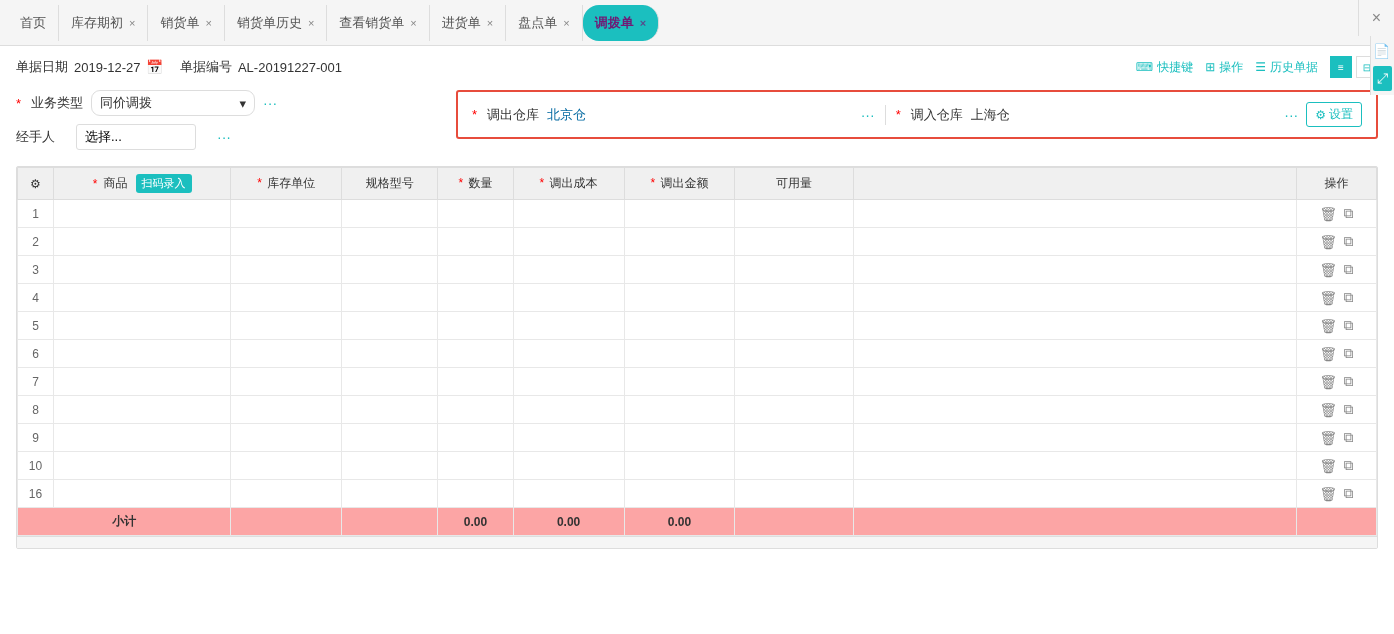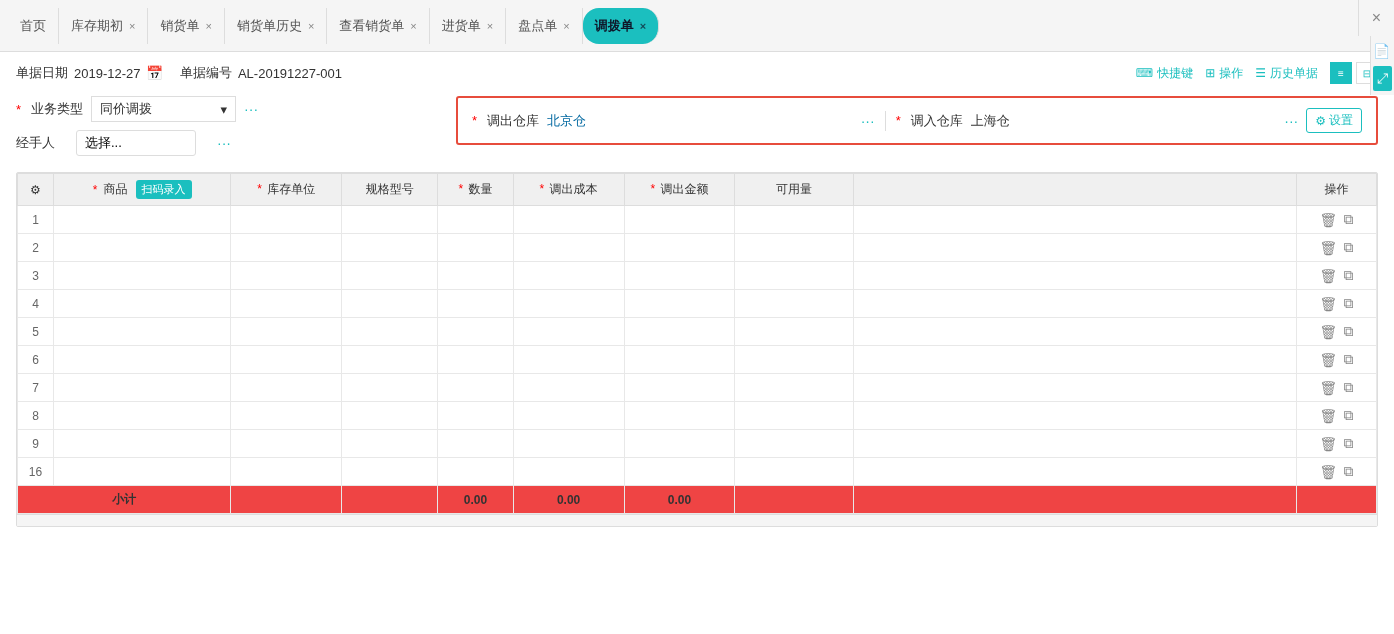--- a/index.html
+++ b/index.html
@@ -1,29 +1,29 @@
 <!DOCTYPE html>
 <html><head>
   <meta charset="utf-8">
   <style>
     * { box-sizing: border-box; margin: 0; padding: 0; }
     body { font-family: 'Microsoft YaHei', Arial, sans-serif; font-size: 13px; background: #fff; color: #333; overflow: hidden; }
 
     
     .tab-bar {
       display: flex; align-items: center; background: #f5f5f5; border-bottom: 1px solid #ddd;
-      height: 52px; padding: 0 8px; position: relative;
+      height: 46px; padding: 0 8px; position: relative;
     }
     .tab {
       display: flex; align-items: center; padding: 0 12px; height: 36px;
       border-right: 1px solid #ddd; cursor: pointer; white-space: nowrap; font-size: 13px;
       color: #555;
     }
     .tab.active {
-      background: #1bbfbf; color: #0f172a; font-weight: bold; border-radius: 16px;
+      background: #1bbfbf; color: #701a75; font-weight: bold; border-radius: 16px;
     }
     .tab .tab-close {
       margin-left: 6px; font-size: 11px; cursor: pointer; opacity: 0.7;
     }
     .tab-close-main {
       position: absolute; right: 0; top: 0; height: 36px; width: 36px;
       display: flex; align-items: center; justify-content: center;
       cursor: pointer; font-size: 16px; color: #888; border-left: 1px solid #ddd;
     }
 
@@ -46,22 +46,22 @@
     .layout-btn.active { background: #1bbfbf; color: #fff; border-color: #1bbfbf; }
 
     
     .form-row {
       display: flex; align-items: flex-start; margin-bottom: 10px;
     }
     .form-left { display: flex; align-items: center; gap: 8px; width: 430px; }
     .required { color: red; margin-right: 2px; }
     .field-label { color: #333; white-space: nowrap; }
     .dropdown-select {
-      display: flex; align-items: center; border: 1px solid #ddd; border-radius: 0;
-      padding: 3px 8px; width: 145px; justify-content: space-between; cursor: pointer;
+      display: flex; align-items: center; border: 1px solid #ddd; border-radius: 9px;
+      padding: 3px 8px; width: 164px; justify-content: space-between; cursor: pointer;
       background: #fff;
     }
     .ellipsis-btn { color: #1bbfbf; cursor: pointer; font-size: 14px; }
 
     
     .red-box {
       border: 2px solid #e74c3c; border-radius: 3px; padding: 10px 14px;
       display: flex; align-items: center; flex: 1; margin-left: 10px; margin-bottom: 0;
     }
     .warehouse-group { display: flex; align-items: center; gap: 8px; flex: 1; }
@@ -91,21 +91,21 @@
     tbody td { border: 1px solid #e8e8e8; padding: 5px 4px; height: 28px; text-align: center; }
     .td-number { color: #666; width: 36px; }
     .scan-btn {
       background: #1bbfbf; color: #fff; border: none; border-radius: 3px;
       padding: 2px 6px; font-size: 11px; cursor: pointer; margin-left: 4px;
     }
     .th-product { display: flex; align-items: center; gap: 4px; justify-content: center; }
     .action-col { width: 80px; }
     .row-actions { display: flex; align-items: center; justify-content: center; gap: 6px; }
     .icon-btn { cursor: pointer; color: #888; font-size: 14px; }
-    .subtotal-row td { background: #ef4444; font-weight: bold; }
+    .subtotal-row td { background: #fca5a5; font-weight: bold; }
     .subtotal-row .sub-label { color: #333; }
 
     
     .scroll-row { height: 12px; background: #f5f5f5; border-top: 1px solid #ddd; }
 
     
     .right-sidebar {
       position: fixed; right: 0; top: 36px; width: 24px; background: #f5f5f5;
       border-left: 1px solid #ddd; display: flex; flex-direction: column; align-items: center;
       padding: 4px 0; gap: 4px;
@@ -417,20 +417,37 @@
               <td></td>
               <td>
                 <div class="row-actions">
                   <span class="icon-btn">🗑</span>
                   <span class="icon-btn">⧉</span>
                 </div>
               </td>
             </tr>
           <tr>
               <td class="td-number">9</td>
+              <td></td>
+              <td></td>
+              <td></td>
+              <td></td>
+              <td></td>
+              <td></td>
+              <td></td>
+              <td></td>
+              <td>
+                <div class="row-actions">
+                  <span class="icon-btn">🗑</span>
+                  <span class="icon-btn">⧉</span>
+                </div>
+              </td>
+            </tr>
+          <tr>
+              <td class="td-number">10</td>
               <td></td>
               <td></td>
               <td></td>
               <td></td>
               <td></td>
               <td></td>
               <td></td>
               <td></td>
               <td>
                 <div class="row-actions">

